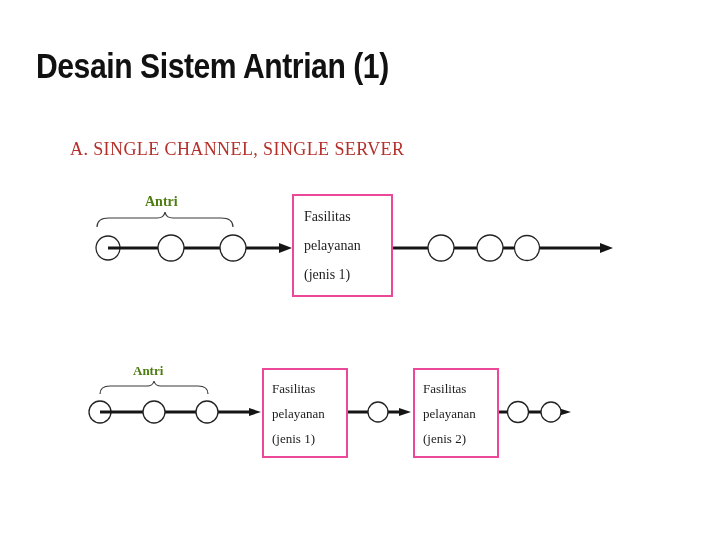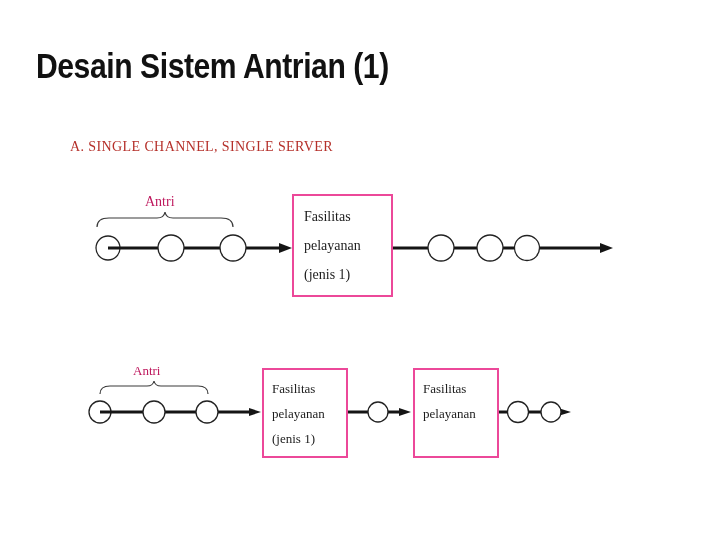--- a/index.html
+++ b/index.html
@@ -3,23 +3,23 @@
 <meta charset="utf-8">
 <style>
   html,body{margin:0;padding:0;background:#ffffff;}
   .slide{position:relative;width:720px;height:540px;background:#ffffff;overflow:hidden;
          font-family:"Liberation Serif", serif;padding-left:33px;}
   .title{position:absolute;left:36px;top:46px;font-family:"Liberation Sans",sans-serif;
          font-weight:bold;font-size:35px;color:#111111;letter-spacing:-0.5px;
          transform:scaleX(0.86);transform-origin:left center;white-space:nowrap;}
   .red-heading{position:absolute;color:#b5302a;font-family:"Liberation Serif",serif;
          white-space:nowrap;letter-spacing:0.4px;}
-  .heading-a{left:70px;top:139px;font-size:14px;}
+  .heading-a{left:70px;top:139px;font-size:18px;}
   .heading-b{left:68px;top:317px;font-size:14px;opacity:0.92;}
-  .antri-label{position:absolute;color:#be185d;font-family:"Liberation Serif",serif;}
+  .antri-label{position:absolute;color:#4d7c0f;font-family:"Liberation Serif",serif;font-weight:bold;}
   .antri-a{left:145px;top:194px;font-size:14px;}
   .antri-b{left:133px;top:363px;font-size:13px;}
   .facility-box{position:absolute;background:#ffffff;border:2px solid #ec4899;
          box-sizing:border-box;color:#1c1c1c;font-family:"Liberation Serif",serif;z-index:2;}
   .box-a{left:292px;top:194px;width:101px;height:103px;font-size:14px;line-height:29px;
          padding:6px 0 0 10px;}
   .box-b1{left:262px;top:368px;width:86px;height:90px;font-size:13px;line-height:25px;
          padding:6px 0 0 8px;}
   .box-b2{left:413px;top:368px;width:86px;height:90px;font-size:13px;line-height:25px;
          padding:6px 0 0 8px;}
@@ -79,15 +79,16 @@
 
   <div class="facility-box box-b1">
     <span>Fasilitas</span>
     <span>pelayanan</span>
     <span>(jenis 1)</span>
   </div>
 
   <div class="facility-box box-b2">
     <span>Fasilitas</span>
     <span>pelayanan</span>
+    <span>(jenis 2)</span>
   </div>
 
 </div>
 
 </body></html>

